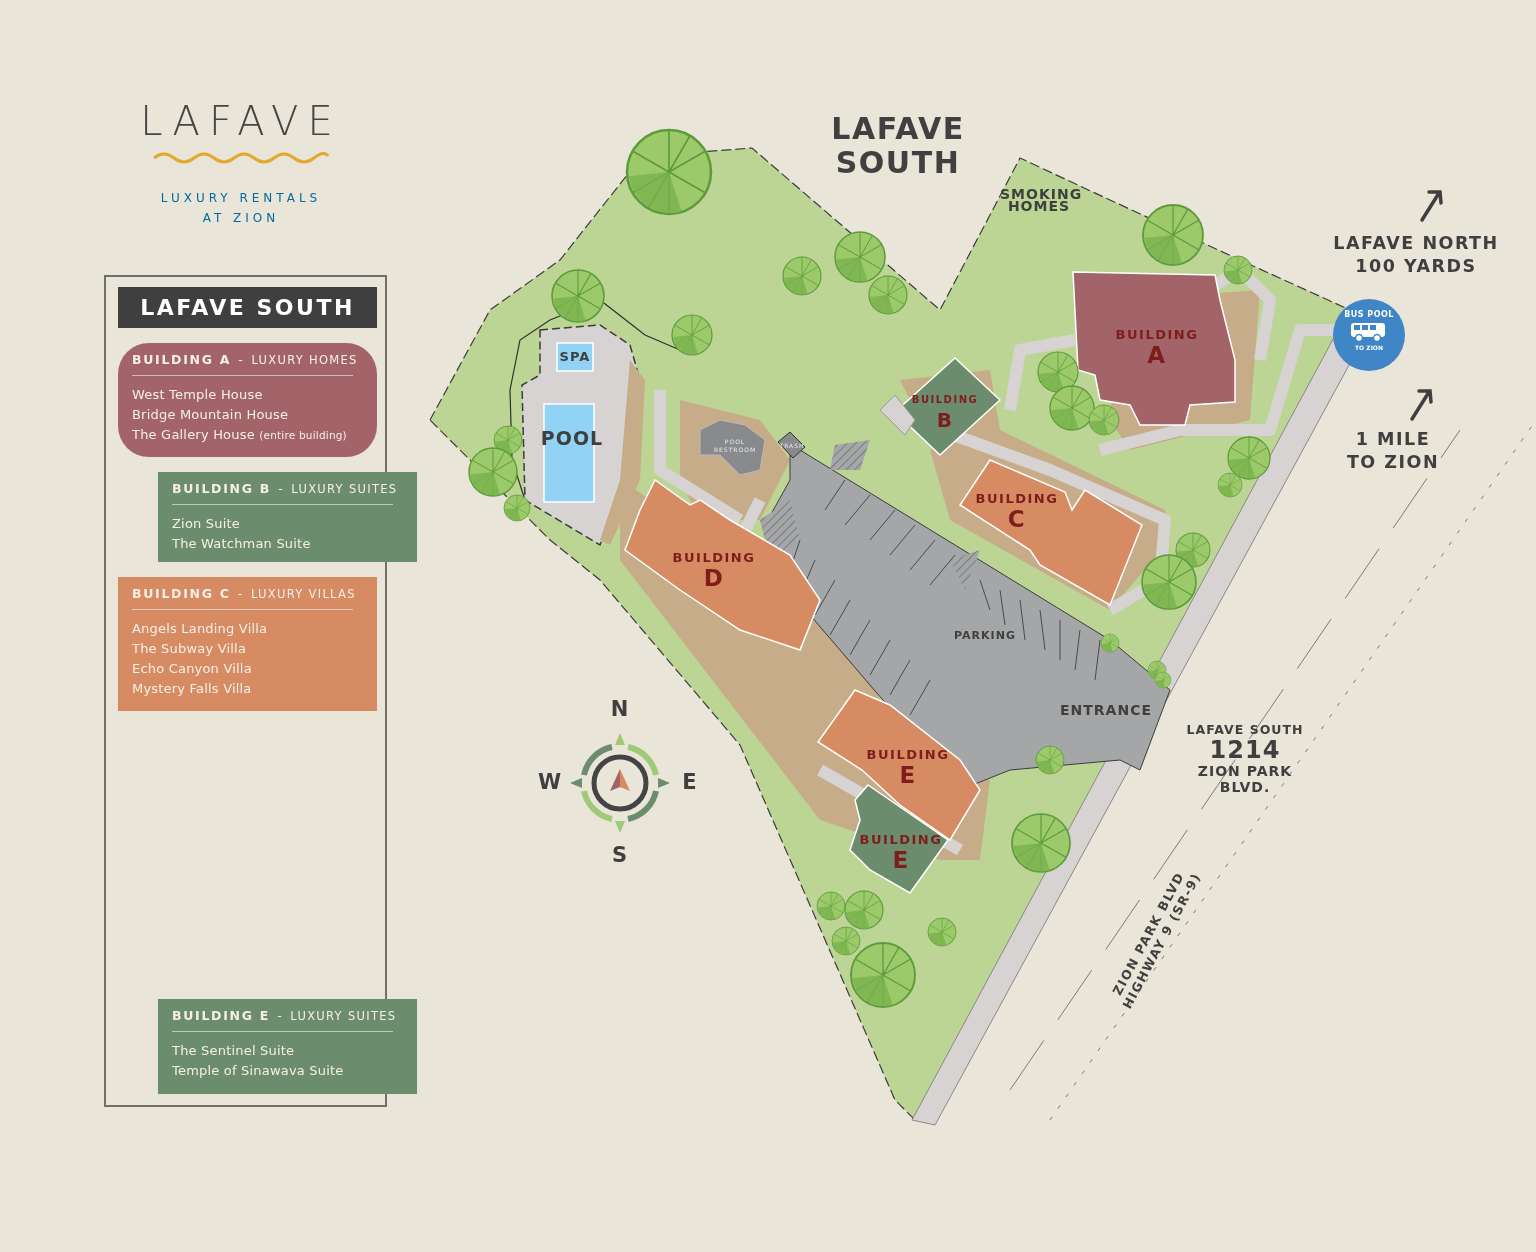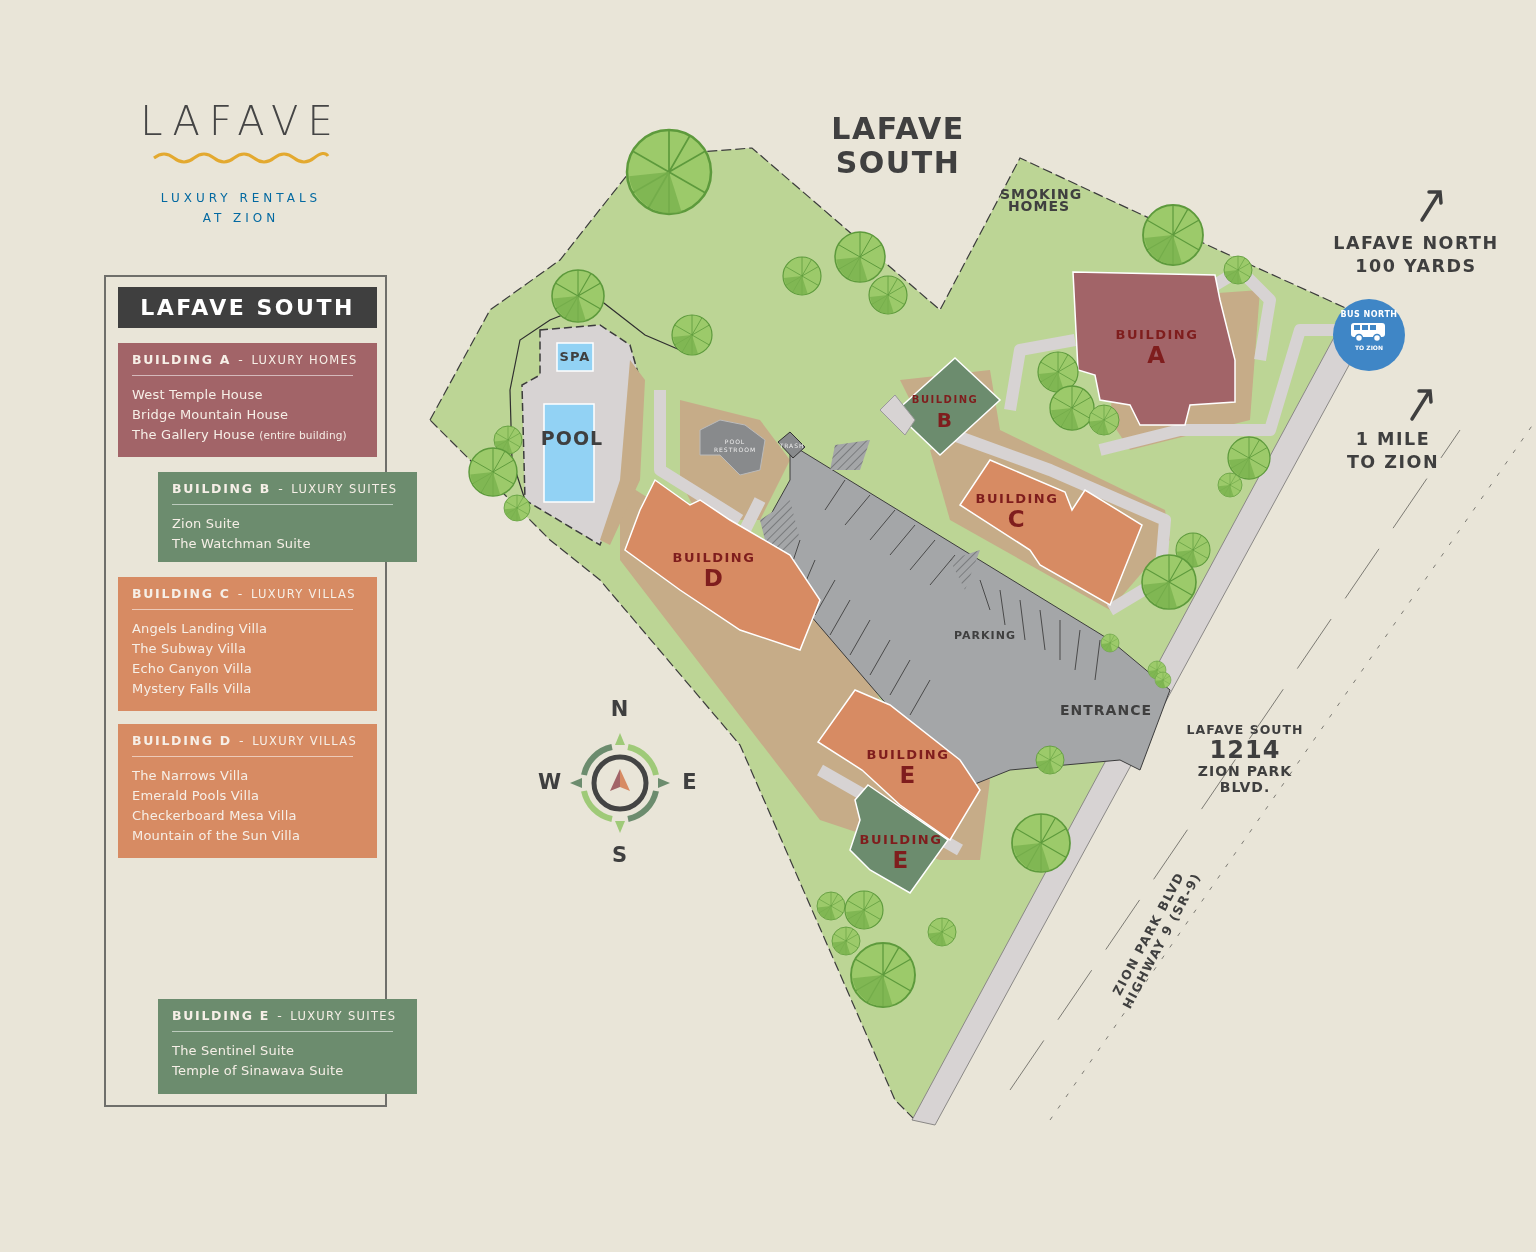--- a/index.html
+++ b/index.html
@@ -13,21 +13,21 @@
   .legend { left:104px; top:275px; width:283px; height:832px; border:2px solid #6f6f6b; box-sizing:border-box; }
   .legend-title { position:absolute; left:12px; top:10px; width:259px; height:41px; background:#3f3f3f; color:#fff; font-weight:bold; font-size:22px; letter-spacing:2.5px; text-align:center; line-height:41px; }
   .card { position:absolute; left:12px; width:259px; box-sizing:border-box; padding:9px 14px 10px 14px; color:#f6efe7; }
   .card-head { font-size:12.5px; letter-spacing:1.3px; white-space:nowrap; }
   .card-head b { font-weight:bold; letter-spacing:1.7px; }
   .card-head .sep { font-weight:normal; margin:0 2px; }
   .card-head .type { font-weight:normal; font-size:11.5px; }
   .card-rule { height:1px; background:rgba(255,255,255,0.55); margin:8px 10px 9px 0; }
   .card-item { font-size:13px; line-height:20px; letter-spacing:0.2px; }
   .card-item small { font-size:10.5px; }
-  .c-red { background:#a26468; }
+  .c-red { background:#a26468;border-radius:31px; }
   .c-green { background:#6c8c6e;margin-left:40px; }
   .c-orange { background:#d78b63; }
   
   .map-title { left:800px; top:112px; width:196px; text-align:center; font-weight:bold; font-size:30px; line-height:34px; letter-spacing:1.5px; color:#404040; }
   .lbl { font-weight:bold; color:#3f3f3f; text-align:center; letter-spacing:1px; }
   .bldg-lbl { color:#7f1d1d; font-weight:bold; text-align:center; letter-spacing:1.5px; }
   .bldg-lbl .w { font-size:13px; display:block; line-height:15px; }
   .bldg-lbl .l { font-size:23px; display:block; line-height:26px; }
 </style>
 </head>
@@ -62,28 +62,20 @@
 
   <div class="card c-orange" style="top:300px;height:134px;">
     <div class="card-head"><b>BUILDING C</b> <span class="sep">-</span> <span class="type">LUXURY VILLAS</span></div>
     <div class="card-rule"></div>
     <div class="card-item">Angels Landing Villa</div>
     <div class="card-item">The Subway Villa</div>
     <div class="card-item">Echo Canyon Villa</div>
     <div class="card-item">Mystery Falls Villa</div>
   </div>
 
-  <div class="card c-orange" style="top:447px;height:134px;">
-    <div class="card-head"><b>BUILDING D</b> <span class="sep">-</span> <span class="type">LUXURY VILLAS</span></div>
-    <div class="card-rule"></div>
-    <div class="card-item">The Narrows Villa</div>
-    <div class="card-item">Emerald Pools Villa</div>
-    <div class="card-item">Checkerboard Mesa Villa</div>
-    <div class="card-item">Mountain of the Sun Villa</div>
-  </div>
 
 
   <div class="card c-green" style="top:722px;height:95px;">
     <div class="card-head"><b>BUILDING E</b> <span class="sep">-</span> <span class="type">LUXURY SUITES</span></div>
     <div class="card-rule"></div>
     <div class="card-item">The Sentinel Suite</div>
     <div class="card-item">Temple of Sinawava Suite</div>
   </div>
 </div>
 
@@ -262,21 +254,21 @@
 <div class="abs bldg-lbl" style="left:858px;top:747px;width:100px;">
   <span class="w">BUILDING</span>
     <span class="l">E</span>
 </div>
 <div class="abs bldg-lbl" style="left:851px;top:832px;width:100px;">
   <span class="w">BUILDING</span>
     <span class="l">E</span>
 </div>
 
 <div class="abs" style="left:1333px;top:299px;width:72px;height:72px;border-radius:50%;background:#3f86c6;color:#fff;text-align:center;">
-  <div style="font-size:8px;font-weight:bold;margin-top:11px;letter-spacing:0.5px;">BUS NORTH</div>
+  <div style="font-size:8px;font-weight:bold;margin-top:11px;letter-spacing:0.5px;">BUS POOL</div>
   <svg width="40" height="22" viewBox="0 0 40 22" style="display:block;margin:2px auto 0;">
     <rect x="2" y="2" width="34" height="14" rx="3" fill="#fff"></rect>
     <rect x="5" y="4" width="6" height="5" fill="#3f86c6"></rect>
       <rect x="13" y="4" width="6" height="5" fill="#3f86c6"></rect>
       <rect x="21" y="4" width="6" height="5" fill="#3f86c6"></rect>
     <circle cx="10" cy="17" r="3.5" fill="#fff" stroke="#3f86c6" stroke-width="1.5"></circle>
       <circle cx="28" cy="17" r="3.5" fill="#fff" stroke="#3f86c6" stroke-width="1.5"></circle>
   </svg>
   <div style="font-size:6px;font-weight:bold;margin-top:1px;">TO ZION</div>
 </div>

